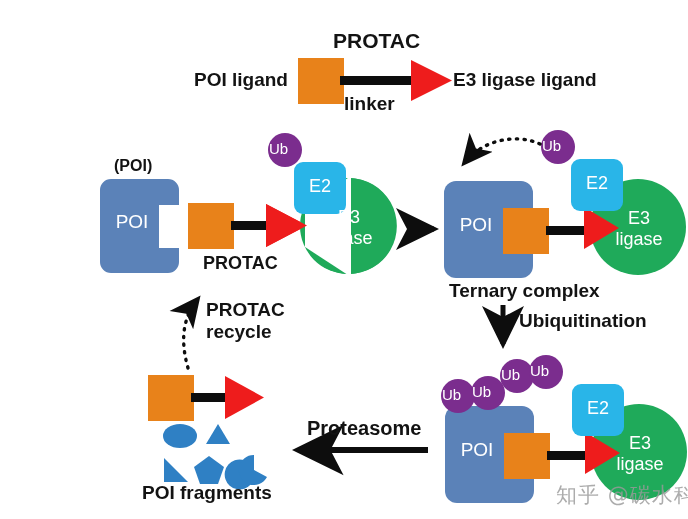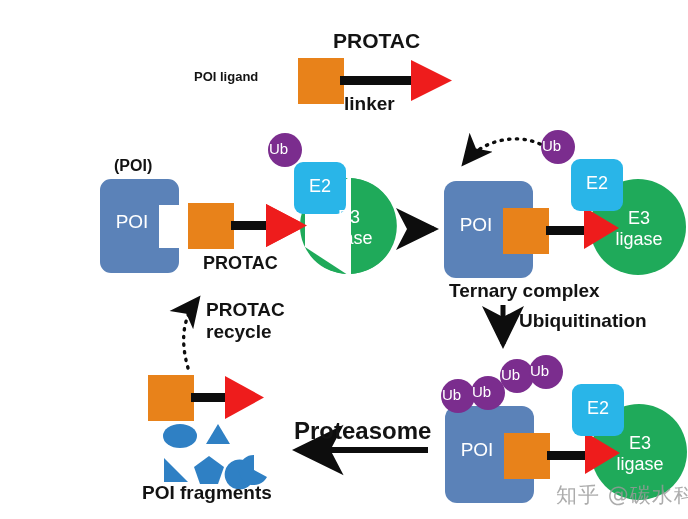--- a/index.html
+++ b/index.html
@@ -139,22 +139,23 @@
       <path d="M136,458 L136,482 L160,482 Z" fill="#2f80c4"></path>
       <path d="M181,456 L196,467 L190,484 L172,484 L166,467 Z" fill="#2f80c4"></path>
       <path d="M226,470 m0,0 a15,15 0 1 1 -0.2,-0.6 L226,470 Z" fill="#2f80c4"></path>
       <path d="M226,470 L226,455 A15,15 0 1 0 239,477 Z" fill="#2f80c4"></path>
 
       <path d="M160,368 C152,340 155,318 169,300" fill="none" stroke="#0d0d0d" stroke-width="3.4" stroke-linecap="round" stroke-dasharray="1.2 6.5" marker-end="url(#arrowDot)"></path>
     </g>
   </svg>
 
   <div class="lbl lbl-center" style="left:305px; top:30px; font-size:21px;">PROTAC</div>
-  <div class="lbl" style="left:166px; top:70px; font-size:13px;">POI ligand</div>
+  <div class="lbl" style="left:166px; top:70px; font-size:19px;">POI ligand</div>
   <div class="lbl" style="left:316px; top:94px; font-size:19px;">linker</div>
+  <div class="lbl" style="left:425px; top:70px; font-size:19px;">E3 ligase ligand</div>
 
   <div class="lbl" style="left:86px; top:157px; font-size:16px;">(POI)</div>
   <div class="inner-lbl" style="left:80px; top:212px; width:48px; font-size:19px;">POI</div>
   <div class="lbl" style="left:175px; top:254px; font-size:18px;">PROTAC</div>
   <div class="ub-lbl" style="left:241px; top:140px; width:32px; font-size:15px;">Ub</div>
   <div class="inner-lbl" style="left:272px; top:177px; width:40px; font-size:18px;">E2</div>
   <div class="inner-lbl" style="left:296px; top:208px; width:50px; font-size:18px;">E3</div>
   <div class="inner-lbl" style="left:292px; top:229px; width:58px; font-size:18px;">ligase</div>
 
   <div class="inner-lbl" style="left:424px; top:215px; width:48px; font-size:19px;">POI</div>
@@ -167,20 +168,20 @@
 
   <div class="inner-lbl" style="left:425px; top:440px; width:48px; font-size:19px;">POI</div>
   <div class="ub-lbl" style="left:414px; top:386px; width:32px; font-size:15px;">Ub</div>
   <div class="ub-lbl" style="left:444px; top:383px; width:32px; font-size:15px;">Ub</div>
   <div class="ub-lbl" style="left:473px; top:366px; width:32px; font-size:15px;">Ub</div>
   <div class="ub-lbl" style="left:502px; top:362px; width:32px; font-size:15px;">Ub</div>
   <div class="inner-lbl" style="left:550px; top:399px; width:40px; font-size:18px;">E2</div>
   <div class="inner-lbl" style="left:587px; top:434px; width:50px; font-size:18px;">E3</div>
   <div class="inner-lbl" style="left:583px; top:455px; width:58px; font-size:18px;">ligase</div>
 
-  <div class="lbl" style="left:266px; top:418px; font-size:24px;">Proteasome</div>
+  <div class="lbl" style="left:279px; top:418px; font-size:20px;">Proteasome</div>
   <div class="lbl" style="left:114px; top:483px; font-size:19px;">POI fragments</div>
   <div class="lbl" style="left:178px; top:300px; font-size:19px;">PROTAC</div>
   <div class="lbl" style="left:178px; top:322px; font-size:19px;">recycle</div>
 
   <div class="watermark" style="left:528px; top:481px; font-size:21px;">知乎 @碳水科技</div>
 
 </div>
 
 </body></html>

